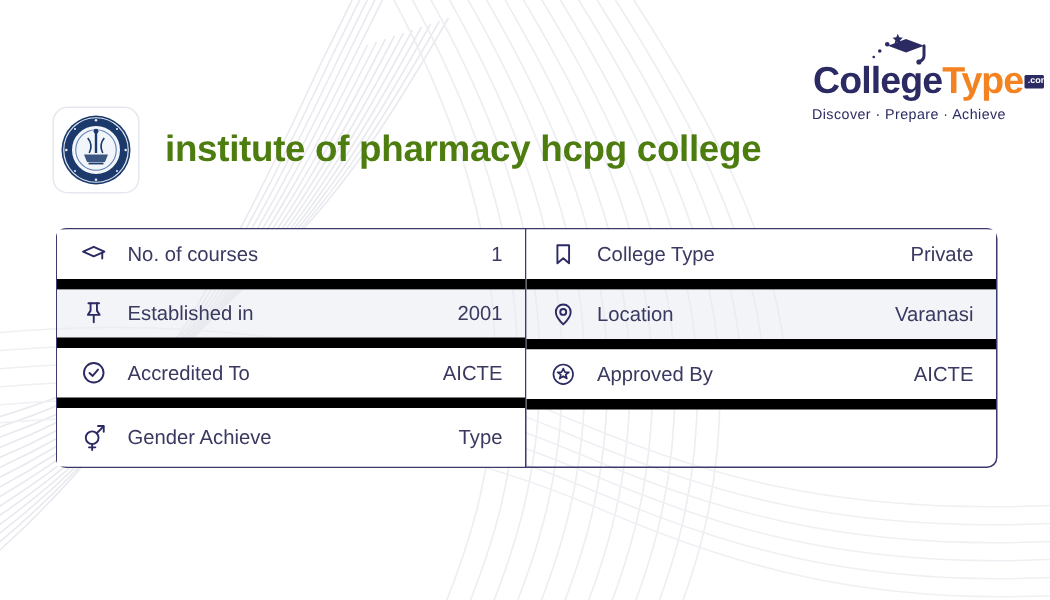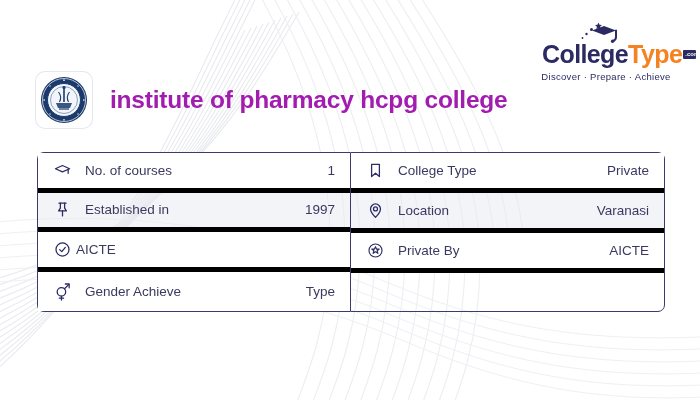--- a/index.html
+++ b/index.html
@@ -95,21 +95,21 @@
     display: flex;
     align-items: center;
     justify-content: center;
     flex: none;
   }
   .seal-card svg { display: block; }
   .college-title {
     margin-left: 18px;
     font-size: 24.5px;
     font-weight: bold;
-    color: #a21caf;
+    color: #4d7c0f;
     letter-spacing: -0.2px;
     white-space: nowrap;
   }
 
   
   .tables {
     position: absolute;
     left: 37px;
     top: 152px;
     width: 628px;
@@ -132,21 +132,21 @@
     width: 315px;
     border-top-right-radius: 7px;
     border-bottom-right-radius: 7px;
   }
   .info-row {
     box-sizing: border-box;
     height: 40px;
     display: flex;
     align-items: center;
     padding: 0 15px 0 16px;
-    border-bottom: 5px solid #000000;
+    border-bottom: 7px solid #000000;
     background: #ffffff;
   }
   .info-row.shaded { background: rgba(232,233,240,0.50); }
   .info-row.last   { border-bottom: none; }
   .info-row.spacer {
     border-bottom: none;
     background: transparent;
     flex: 1;
   }
   .row-icon {
@@ -283,30 +283,31 @@
 
       <div class="info-row shaded">
         <span class="row-icon">
           <svg width="17" height="17" viewBox="0 0 24 24" fill="none" stroke="currentColor" stroke-width="1.8" stroke-linecap="round" stroke-linejoin="round">
             <path d="M7 3 L17 3"></path>
             <path d="M9 3 L9 10 L6.5 14 L17.5 14 L15 10 L15 3"></path>
             <path d="M12 14 L12 21"></path>
           </svg>
         </span>
         <span class="row-label">Established in</span>
-        <span class="row-value">1997</span>
+        <span class="row-value">2001</span>
       </div>
 
       <div class="info-row">
         <span class="row-icon">
           <svg width="17" height="17" viewBox="0 0 24 24" fill="none" stroke="currentColor" stroke-width="1.8" stroke-linecap="round" stroke-linejoin="round">
             <circle cx="12" cy="12" r="9.2"></circle>
             <path d="M8 12.2 L11 15 L16 9"></path>
           </svg>
         </span>
+        <span class="row-label">Accredited To</span>
         <span class="row-value">AICTE</span>
       </div>
 
       <div class="info-row last">
         <span class="row-icon">
           <svg width="17" height="19" viewBox="0 0 24 26" fill="none" stroke="currentColor" stroke-width="1.8" stroke-linecap="round" stroke-linejoin="round">
             <circle cx="10.5" cy="13.5" r="6"></circle>
             <path d="M10.5 19.5 L10.5 25"></path>
             <path d="M7.5 22.5 L13.5 22.5"></path>
             <path d="M14.8 9.2 L21 3"></path>
@@ -342,21 +343,21 @@
         <span class="row-value">Varanasi</span>
       </div>
 
       <div class="info-row">
         <span class="row-icon">
           <svg width="17" height="17" viewBox="0 0 24 24" fill="none" stroke="currentColor" stroke-width="1.6" stroke-linecap="round" stroke-linejoin="round">
             <circle cx="12" cy="12" r="9.2"></circle>
             <path d="M12 6.6 L13.6 10.1 L17.3 10.1 L14.3 12.4 L15.4 16 L12 13.8 L8.6 16 L9.7 12.4 L6.7 10.1 L10.4 10.1 Z"></path>
           </svg>
         </span>
-        <span class="row-label">Private By</span>
+        <span class="row-label">Approved By</span>
         <span class="row-value">AICTE</span>
       </div>
 
       <div class="info-row spacer"></div>
 
     </div>
 
   </div>
 
 </div>

